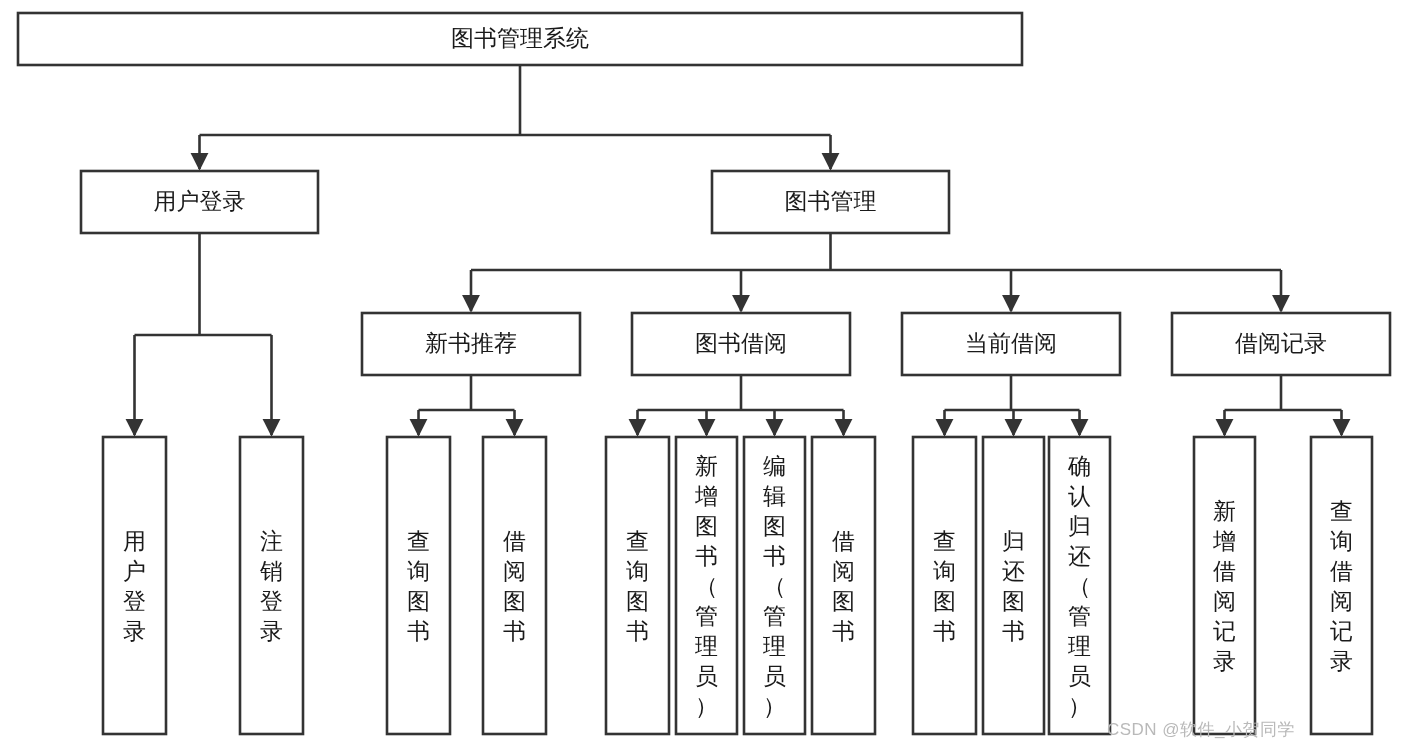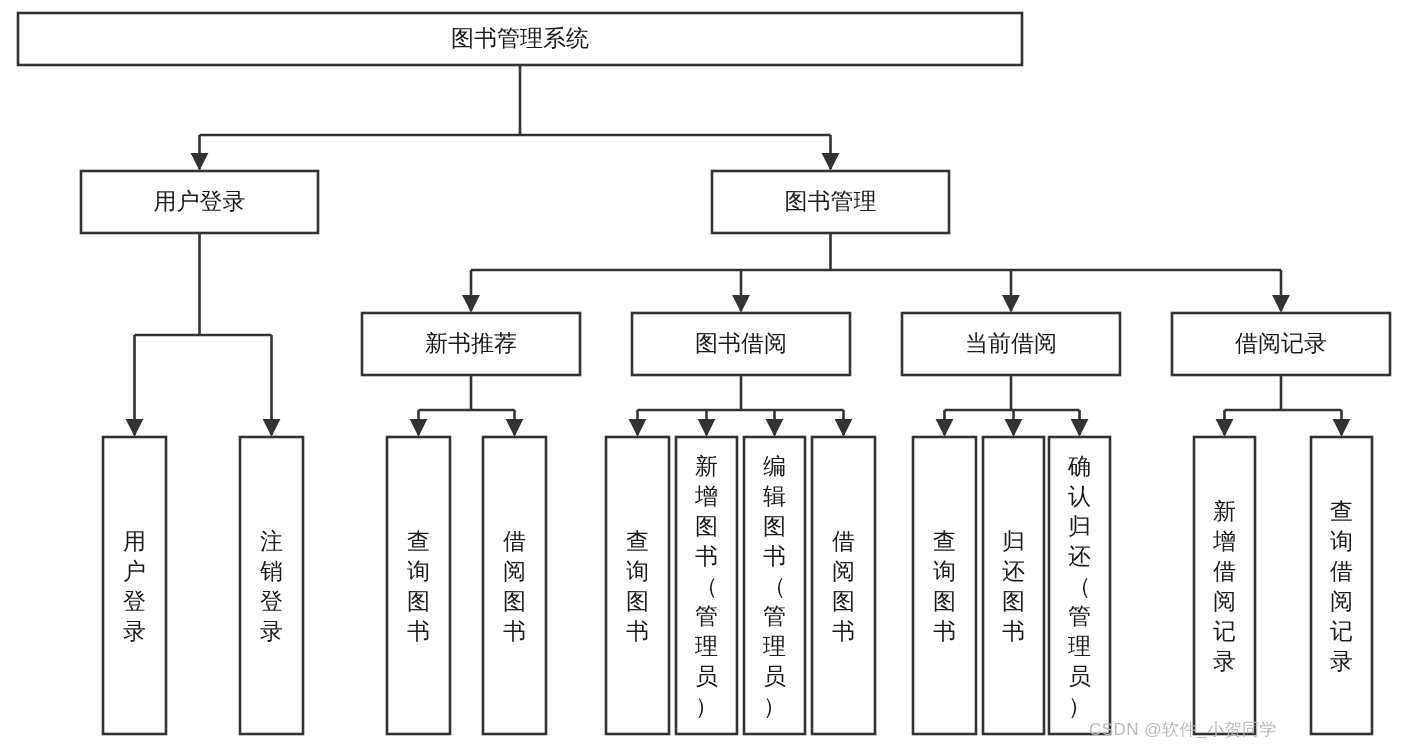--- a/index.html
+++ b/index.html
@@ -49,21 +49,21 @@
     dominant-baseline: middle;
   }
   .node-label-vertical {
     fill: #1a1a1a;
     font-family: "Liberation Sans", "DejaVu Sans", sans-serif;
     font-size: 23px;
     text-anchor: middle;
   }
   .watermark {
     position: absolute;
-    right: 18px;
+    right: 0;
     bottom: 6px;
     font-family: "Liberation Sans", "DejaVu Sans", sans-serif;
     font-size: 17px;
     color: #b9b9b9;
     letter-spacing: 0.5px;
     white-space: nowrap;
     user-select: none;
   }
 </style>
 </head>

